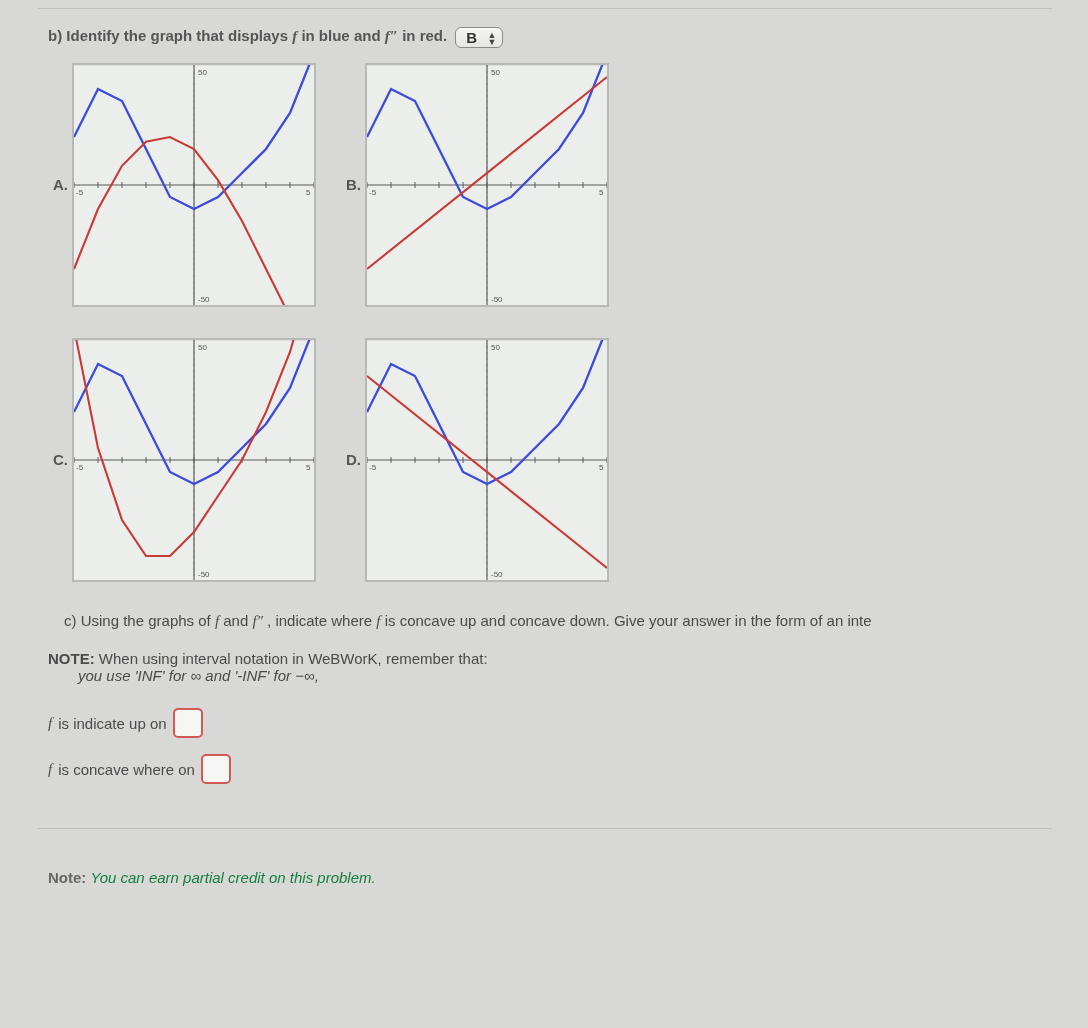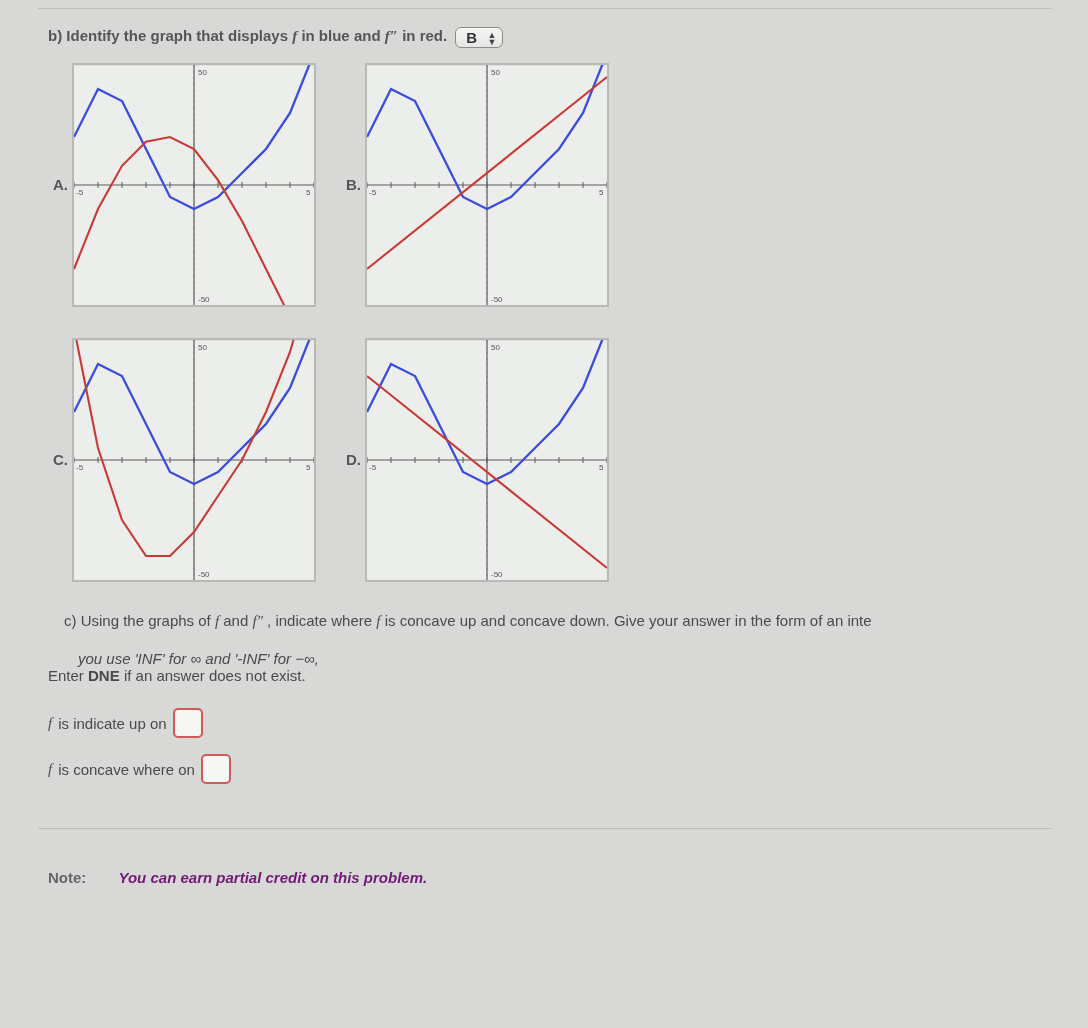--- a/index.html
+++ b/index.html
@@ -102,21 +102,21 @@
     border: 2px solid #d05a55;
     border-radius: 5px;
     background: #f6f6f4;
     padding: 0;
   }
   .footnote {
     margin-top: 40px;
     font-weight: 700;
     color:#666;
   }
-  .footnote .ital { font-style: italic; font-weight:700; color:#701a75;margin-left:28px; }
+  .footnote .ital { font-style: italic; font-weight:400; color:#15803d; }
 </style>
 </head>
 <body>
 
 <div class="page">
   <div class="hr"></div>
 
   <div class="prompt-line">
     <span>b) Identify the graph that displays </span>
     <span class="math-f">f</span>
@@ -237,31 +237,30 @@
     <span>c) Using the graphs of </span>
     <span class="math-f" style="font-style:italic;font-family:'Times New Roman',serif">f</span>
     <span> and </span>
     <span style="font-style:italic;font-family:'Times New Roman',serif">f″</span>
     <span>, indicate where </span>
     <span style="font-style:italic;font-family:'Times New Roman',serif">f</span>
     <span> is concave up and concave down. Give your answer in the form of an inte</span>
   </div>
 
   <div class="note-block">
+    <div>
+      <strong>NOTE:</strong>
+      <span> When using interval notation in WeBWorK, remember that:</span>
+    </div>
     <div class="indent">
       <span>you use 'INF' for </span>
       <span>∞</span>
       <span> and '-INF' for </span>
       <span>−∞,</span>
     </div>
-    <div>
-      <span>Enter </span>
-      <strong>DNE</strong>
-      <span> if an answer does not exist.</span>
-    </div>
   </div>
 
   <div class="answer-line">
     <span class="mathf">f</span>
     <span> is indicate up on</span>
     <input class="ans-box" value="" style="">
   </div>
 
   <div class="answer-line">
     <span class="mathf">f</span>

